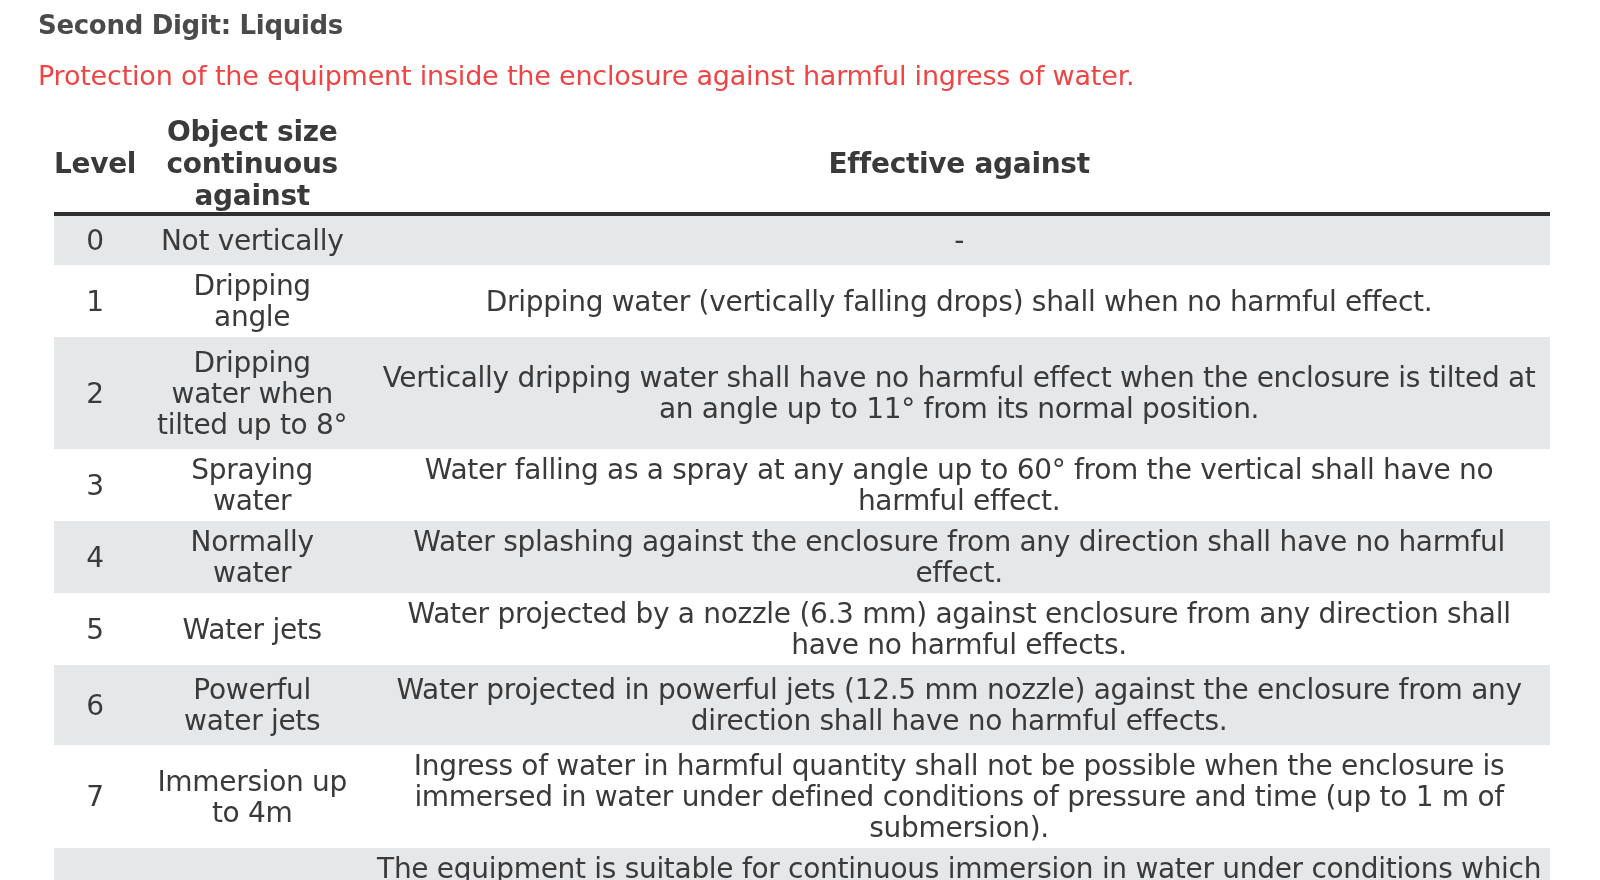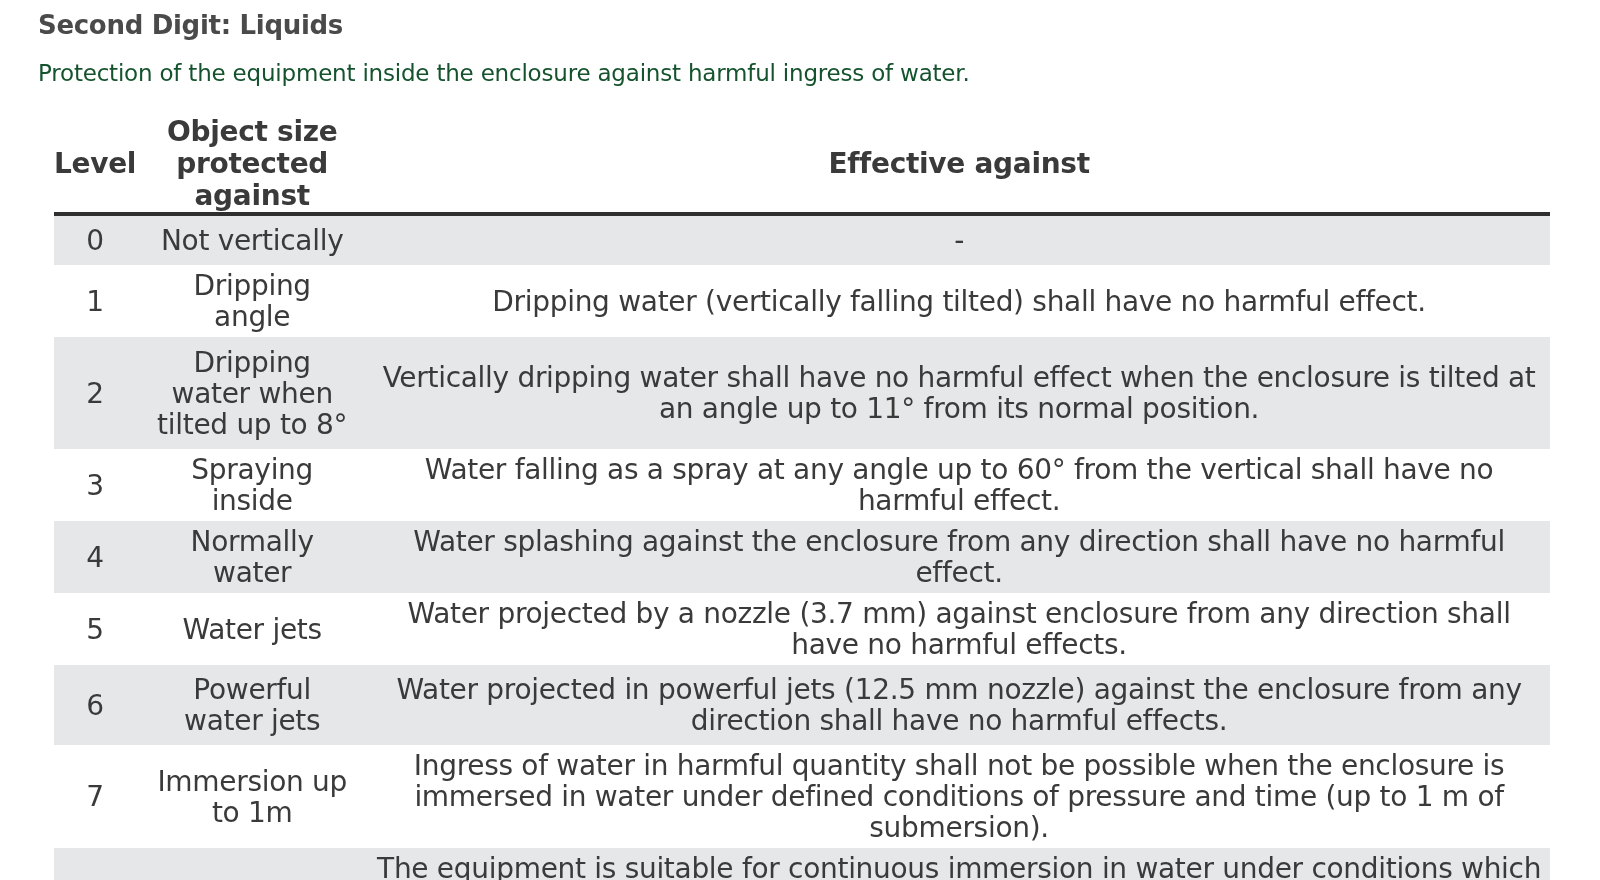--- a/index.html
+++ b/index.html
@@ -9,21 +9,21 @@
       color: #3a3a3a;
     }
     .wrap { position: absolute; left: 38px; top: 0; width: 1496px; }
     .title {
       position: absolute; left: 0; top: 10px;
       font-size: 26px; font-weight: bold; color: #4a4a4a;
       letter-spacing: -0.3px;
     }
     .subtitle {
       position: absolute; left: 0; top: 60px;
-      font-size: 23px; color: #14532d; letter-spacing: -0.2px;
+      font-size: 27px; color: #ef4444; letter-spacing: -0.2px;
     }
     table {
       position: absolute; left: 16px; top: 116px;
       width: 1496px; border-collapse: collapse;
       font-size: 28px; color: #3a3a3a; letter-spacing: -0.3px;
     }
     thead th {
       font-weight: bold; color: #3a3a3a; text-align: center;
       border-bottom: 4px solid #2f2f2f; height: 76px; padding: 0 8px;
       line-height: 32px; vertical-align: middle;
@@ -45,63 +45,63 @@
 <body>
 
 <div class="wrap">
   <div class="title">Second Digit: Liquids</div>
   <div class="subtitle">Protection of the equipment inside the enclosure against harmful ingress of water.</div>
 
   <table>
     <thead>
       <tr>
         <th class="c-level">Level</th>
-        <th class="c-obj">Object size protected against</th>
+        <th class="c-obj">Object size continuous against</th>
         <th>Effective against</th>
       </tr>
     </thead>
     <tbody>
       <tr class="r-1">
         <td class="c-level">0</td>
         <td class="c-obj">Not vertically</td>
         <td>-</td>
       </tr>
       <tr class="r-1">
         <td class="c-level">1</td>
         <td class="c-obj">Dripping angle</td>
-        <td>Dripping water (vertically falling tilted) shall have no harmful effect.</td>
+        <td>Dripping water (vertically falling drops) shall when no harmful effect.</td>
       </tr>
       <tr class="r-3">
         <td class="c-level">2</td>
         <td class="c-obj">Dripping water when tilted up to 8°</td>
         <td>Vertically dripping water shall have no harmful effect when the enclosure is tilted at an angle up to 11° from its normal position.</td>
       </tr>
       <tr class="r-1">
         <td class="c-level">3</td>
-        <td class="c-obj">Spraying inside</td>
+        <td class="c-obj">Spraying water</td>
         <td>Water falling as a spray at any angle up to 60° from the vertical shall have no harmful effect.</td>
       </tr>
       <tr class="r-1">
         <td class="c-level">4</td>
         <td class="c-obj">Normally water</td>
         <td>Water splashing against the enclosure from any direction shall have no harmful effect.</td>
       </tr>
       <tr class="r-1">
         <td class="c-level">5</td>
         <td class="c-obj">Water jets</td>
-        <td>Water projected by a nozzle (3.7 mm) against enclosure from any direction shall have no harmful effects.</td>
+        <td>Water projected by a nozzle (6.3 mm) against enclosure from any direction shall have no harmful effects.</td>
       </tr>
       <tr class="r-2">
         <td class="c-level">6</td>
         <td class="c-obj">Powerful water jets</td>
         <td>Water projected in powerful jets (12.5 mm nozzle) against the enclosure from any direction shall have no harmful effects.</td>
       </tr>
       <tr class="r-2">
         <td class="c-level">7</td>
-        <td class="c-obj">Immersion up to 1m</td>
+        <td class="c-obj">Immersion up to 4m</td>
         <td>Ingress of water in harmful quantity shall not be possible when the enclosure is immersed in water under defined conditions of pressure and time (up to 1 m of submersion).</td>
       </tr>
       <tr class="r-3">
         <td class="c-level">8</td>
         <td class="c-obj">Immersion beyond 1m</td>
         <td>The equipment is suitable for continuous immersion in water under conditions which shall be specified by the manufacturer. Normally, this will mean that the equipment is hermetically sealed. However, with certain types of equipment, it can mean that water can enter but only in such a manner that it produces no harmful effects.</td>
       </tr>
     </tbody>
   </table>
 </div>

